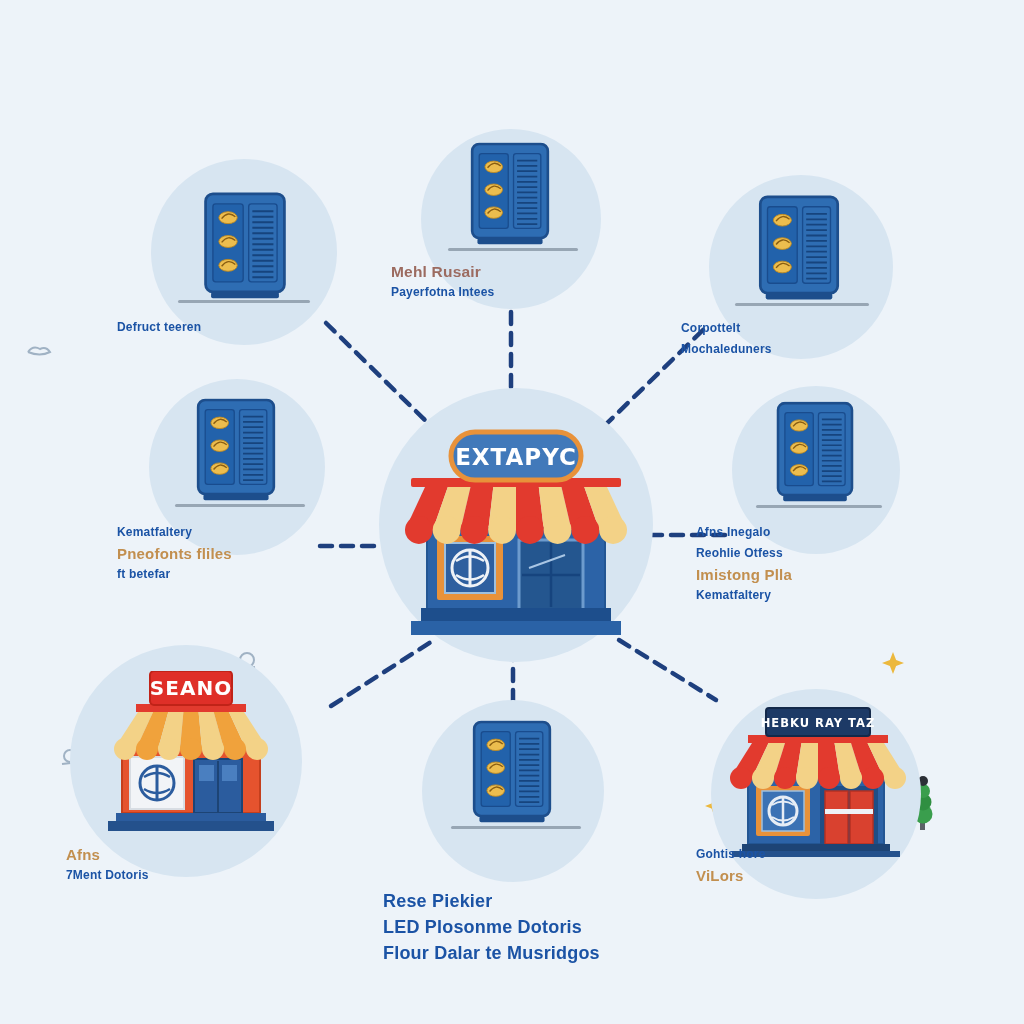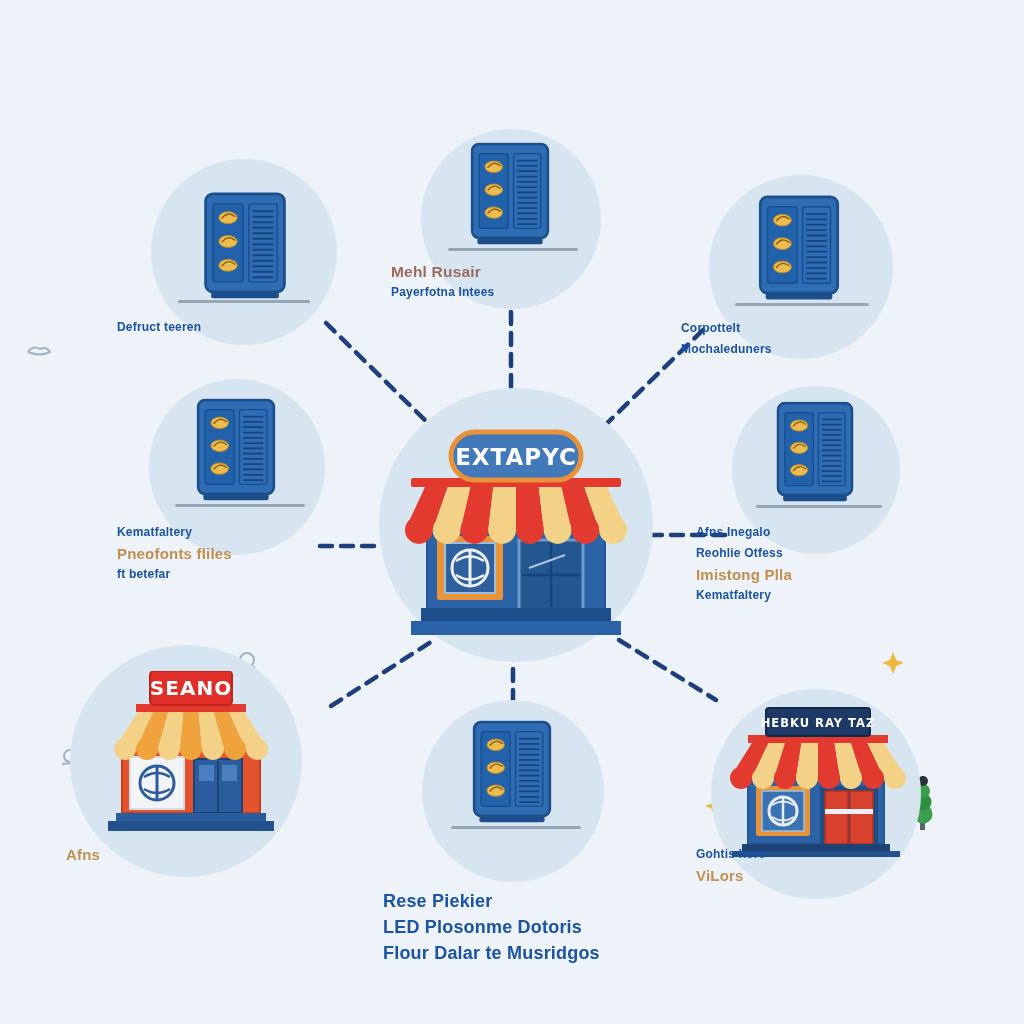--- a/index.html
+++ b/index.html
@@ -253,20 +253,21 @@
       <circle cx="143" cy="78" r="11" fill="#f0a23c"></circle>
       <circle cx="165" cy="78" r="11" fill="#f3d287"></circle>
       <rect x="24" y="142" width="150" height="8" fill="#2b5c9e"></rect>
       <rect x="16" y="150" width="166" height="10" fill="#24518c"></rect>
       <rect x="58" y="0" width="82" height="34" rx="4" fill="#df2f28" stroke="#c02318" stroke-width="2"></rect>
       <text class="sign-text" x="99" y="24" text-anchor="middle" font-size="20">SEANO</text>
     </svg>
   </div>
   <div class="labels" style="left:66px;top:844px;width:240px">
     <div class="lbl tan">Afns</div>
+    <div class="lbl">7Ment Dotoris</div>
   </div>
 
   <div class="node" style="left:422px;top:700px;width:182px;height:182px">
     <div class="circle"></div>
     <svg class="illus" viewBox="0 0 100 120" style="left:46px;top:20px;width:88px;height:106px">
         <use href="#sym-cabinet"></use>
       </svg>
     <div class="ground" style="left:29px;top:126px;width:130px"></div>
   </div>
   <div class="labels big" style="left:383px;top:888px;width:260px">

